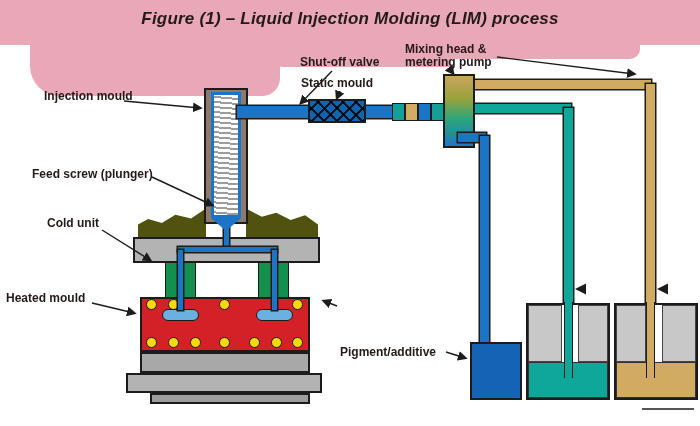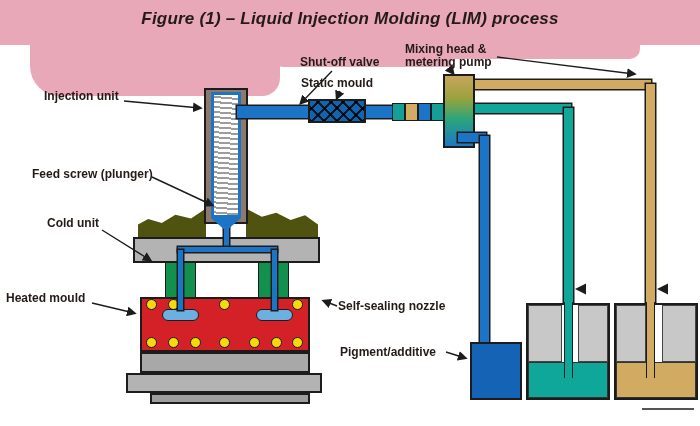--- a/index.html
+++ b/index.html
@@ -138,24 +138,23 @@
     <line x1="152" y1="177" x2="212" y2="205" stroke="#1c1c1c" stroke-width="1.4" marker-end="url(#ah)"></line>
     <line x1="102" y1="230" x2="150" y2="260" stroke="#1c1c1c" stroke-width="1.4" marker-end="url(#ah)"></line>
     <line x1="92" y1="303" x2="134" y2="313" stroke="#1c1c1c" stroke-width="1.4" marker-end="url(#ah)"></line>
     <line x1="337" y1="306" x2="324" y2="301" stroke="#1c1c1c" stroke-width="1.4" marker-end="url(#ah)"></line>
     <line x1="446" y1="352" x2="465" y2="358" stroke="#1c1c1c" stroke-width="1.4" marker-end="url(#ah)"></line>
     <line x1="642" y1="409" x2="694" y2="409" stroke="#1c1c1c" stroke-width="1.6"></line>
     <polygon points="575,289 586,283.5 586,294.5" fill="#1c1c1c"></polygon>
     <polygon points="657,289 668,283.5 668,294.5" fill="#1c1c1c"></polygon>
   </svg>
 
-  <div class="abs lbl" style="left:44px;top:90px;">Injection unit</div>
+  <div class="abs lbl" style="left:44px;top:90px;">Injection mould</div>
   <div class="abs lbl" style="left:300px;top:56px;">Shut-off valve</div>
   <div class="abs lbl" style="left:301px;top:77px;">Static mould</div>
   <div class="abs lbl" style="left:405px;top:43px;">Mixing head &amp;
 metering pump</div>
   <div class="abs lbl" style="left:32px;top:168px;">Feed screw (plunger)</div>
   <div class="abs lbl" style="left:47px;top:217px;">Cold unit</div>
   <div class="abs lbl" style="left:6px;top:292px;">Heated mould</div>
-  <div class="abs lbl" style="left:338px;top:300px;">Self-sealing nozzle</div>
   <div class="abs lbl" style="left:340px;top:346px;">Pigment/additive</div>
 
 </div>
 
 </body></html>

